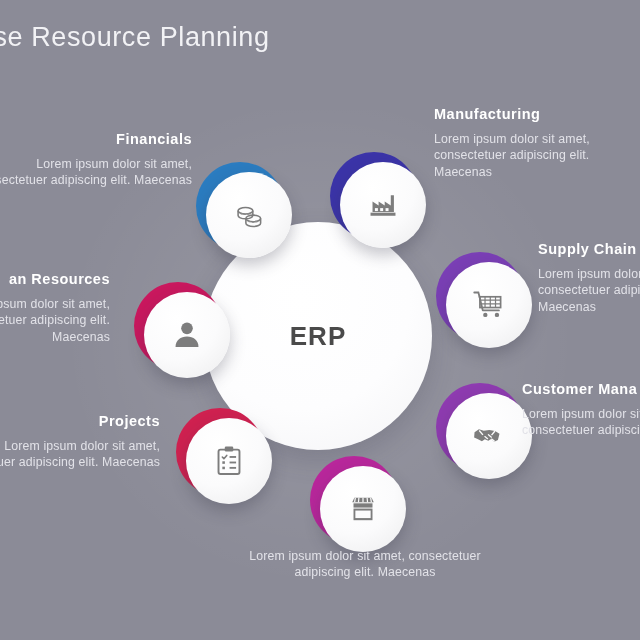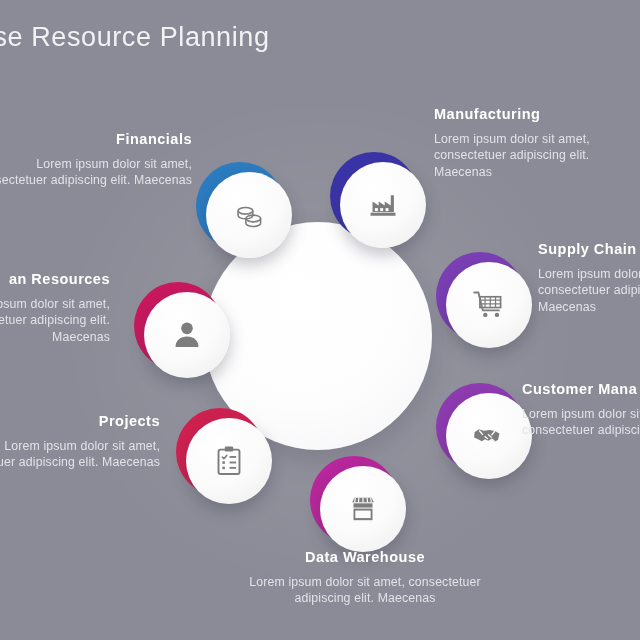--- a/index.html
+++ b/index.html
@@ -77,20 +77,21 @@
 </head>
 <body>
 
 <div id="stage">
 
   <div class="bg-glow"></div>
 
   <div class="title">rprise Resource Planning</div>
 
   <div class="hub"></div>
+  <div class="hub-label">ERP</div>
 
   <div class="node" style="left:196px;top:162px;">
     <div class="crescent" style="background:linear-gradient(150deg,#2b7cc0 0%,#2b7cc0 55%,#1f5f9e 100%);"></div>
     <div class="disc">
       <svg viewBox="0 0 24 24">
         <ellipse cx="9.5" cy="9" rx="5.2" ry="2.3" fill="none" stroke="#7d7d7d" stroke-width="1.1"></ellipse>
         <path d="M4.3 9v3.4c0 1.27 2.33 2.3 5.2 2.3s5.2-1.03 5.2-2.3V9" fill="none" stroke="#7d7d7d" stroke-width="1.1"></path>
         <ellipse cx="15" cy="14.4" rx="5.2" ry="2.3" fill="none" stroke="#7d7d7d" stroke-width="1.1"></ellipse>
         <path d="M9.8 14.4v3.4c0 1.27 2.33 2.3 5.2 2.3s5.2-1.03 5.2-2.3v-3.4" fill="none" stroke="#7d7d7d" stroke-width="1.1"></path>
         <path d="M6.4 11.2h.9M8.4 11.6h1.1M11 11.3h1M12 16.6h.9M14.3 17h1.1M16.7 16.7h1" stroke="#8c8c8c" stroke-width=".9" stroke-linecap="round"></path>
@@ -189,21 +190,20 @@
     <div class="h">Supply Chain</div>
     <div class="b">Lorem ipsum dolor sit amet, consectetuer adipiscing  elit. Maecenas</div>
   </div>
 
   <div class="block ta-l" style="left:522px;top:380px;width:224px;">
     <div class="h">Customer Mana</div>
     <div class="b">Lorem ipsum dolor sit amet, consectetuer adipiscing  elit. Maecenas</div>
   </div>
 
   <div class="block ta-c" style="left:245px;top:548px;width:240px;">
-    <div class="h">Data Warehouse</div>
     <div class="b">Lorem ipsum dolor sit amet, consectetuer adipiscing  elit. Maecenas</div>
   </div>
 
   <div class="block ta-r" style="left:-62px;top:412px;width:222px;">
     <div class="h">Projects</div>
     <div class="b">Lorem ipsum dolor sit amet, consectetuer adipiscing  elit. Maecenas</div>
   </div>
 
   <div class="block ta-r" style="left:-96px;top:270px;width:206px;">
     <div class="h">an Resources</div>

